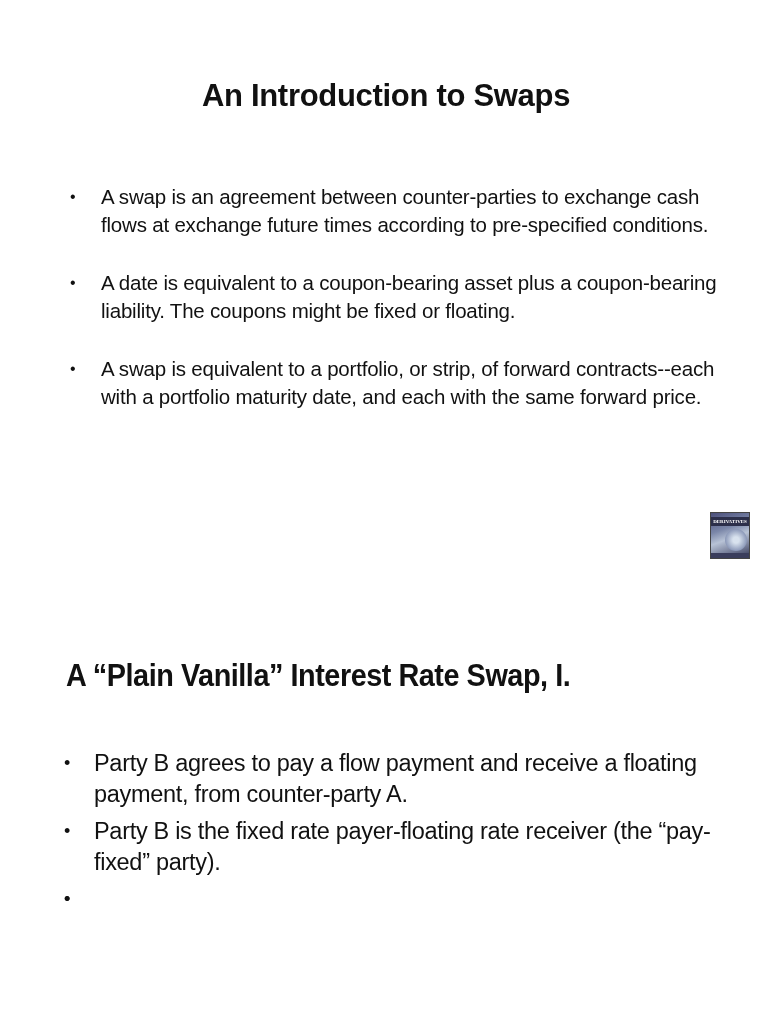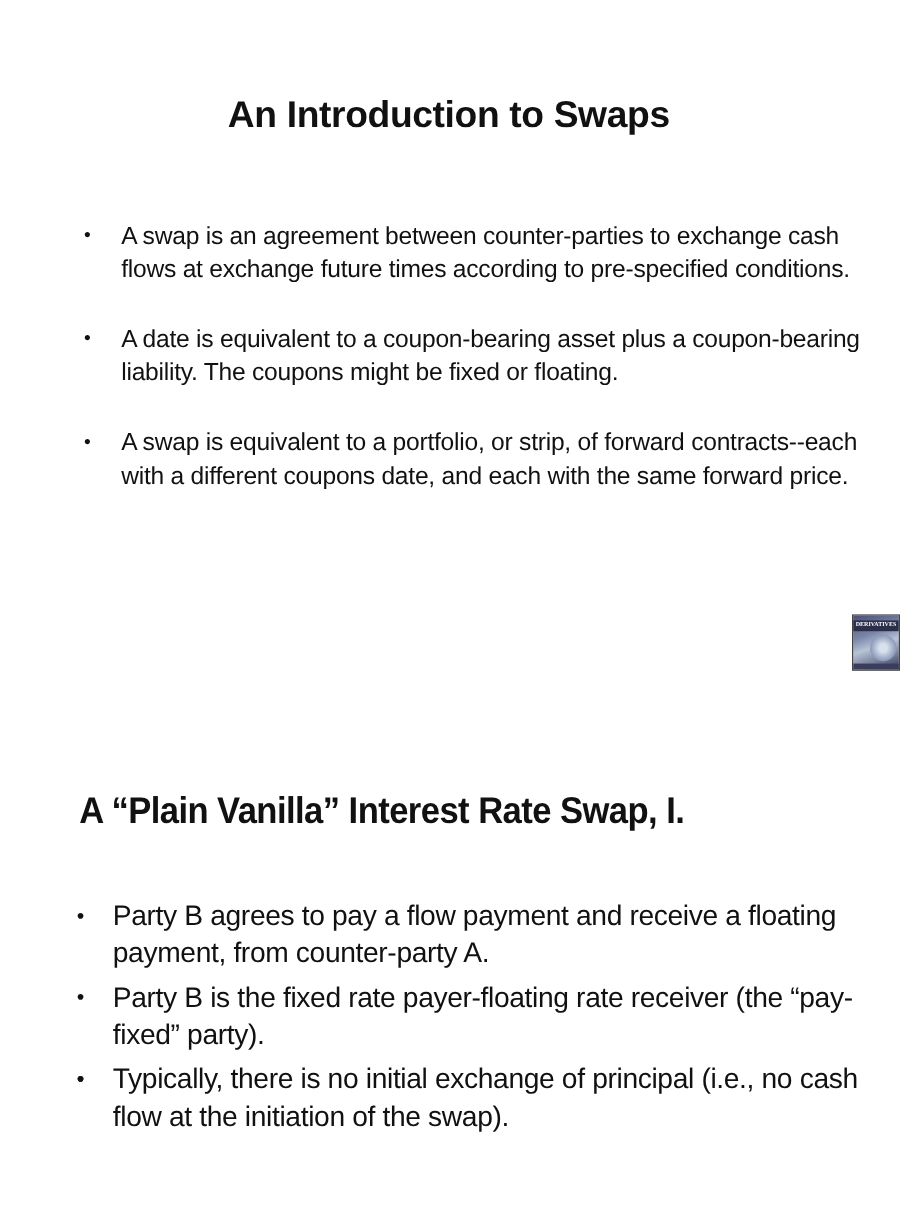--- a/index.html
+++ b/index.html
@@ -2,21 +2,21 @@
 <html><head>
 <meta charset="utf-8">
 <style>
   html, body { margin: 0; padding: 0; background: #ffffff; }
   body { width: 768px; height: 1024px; position: relative; overflow: hidden;
          font-family: "Liberation Sans", sans-serif; color: #111; }
   .slide { position: absolute; left: 0; width: 768px; }
   .slide1 { top: 0; height: 590px; }
   .slide2 { top: 590px; height: 434px; }
   .title1 { position: absolute; left: 0; width: 748px; top: 78px; text-align: center;
-            font-size: 31px; font-weight: bold; letter-spacing: -0.3px; }
+            font-size: 31px; font-weight: bold; letter-spacing: -0.3px; padding-left: 12px; }
   .title2 { position: absolute; left: 66px; top: 68px; font-size: 31px; font-weight: bold;
             letter-spacing: -0.5px; transform: scaleX(0.93); transform-origin: left; }
   .list1 { position: absolute; left: 70px; top: 183px; width: 660px; margin: 0; padding: 0; list-style: none; }
   .list1 li { position: relative; padding-left: 31px; font-size: 20.5px; line-height: 27.5px; margin-bottom: 31px;
               letter-spacing: -0.2px; }
   .list1 .bullet { position: absolute; left: 0; top: 0; font-size: 16px; }
   .list2 { position: absolute; left: 64px; top: 158px; width: 680px; margin: 0; padding: 0; list-style: none; }
   .list2 li { position: relative; padding-left: 30px; font-size: 23.5px; line-height: 31px; margin-bottom: 6px;
               letter-spacing: -0.3px; }
   .list2 .bullet { position: absolute; left: 0; top: 0; font-size: 18px; }
@@ -39,21 +39,21 @@
     <li>
       <span class="bullet">•</span>
       <span>A swap is an agreement between counter-parties to exchange cash flows at exchange future times according to pre-specified conditions.</span>
     </li>
     <li>
       <span class="bullet">•</span>
       <span>A date is equivalent to a coupon-bearing asset plus a coupon-bearing liability. The coupons might be fixed or floating.</span>
     </li>
     <li>
       <span class="bullet">•</span>
-      <span>A swap is equivalent to a portfolio, or strip, of forward contracts--each with a different coupons date, and each with the same forward price.</span>
+      <span>A swap is equivalent to a portfolio, or strip, of forward contracts--each with a portfolio maturity date, and each with the same forward price.</span>
     </li>
   </ul>
   <div class="book">
     <div class="band">
         <span>DERIVATIVES</span>
       </div>
     <div class="circle"></div>
     <div class="foot"></div>
   </div>
 </div>
@@ -67,16 +67,15 @@
     </li>
     <li>
       <span class="bullet">•</span>
       <span>Party B is the fixed rate payer-floating rate receiver (the “pay-fixed” party).</span>
     </li>
     <li>
       <span class="bullet">•</span>
     </li>
     <li>
       <span class="bullet">•</span>
-      <span>Typically, there is no initial exchange of principal (i.e., no cash flow at the initiation of the swap).</span>
     </li>
   </ul>
 </div>
 
 </body></html>

